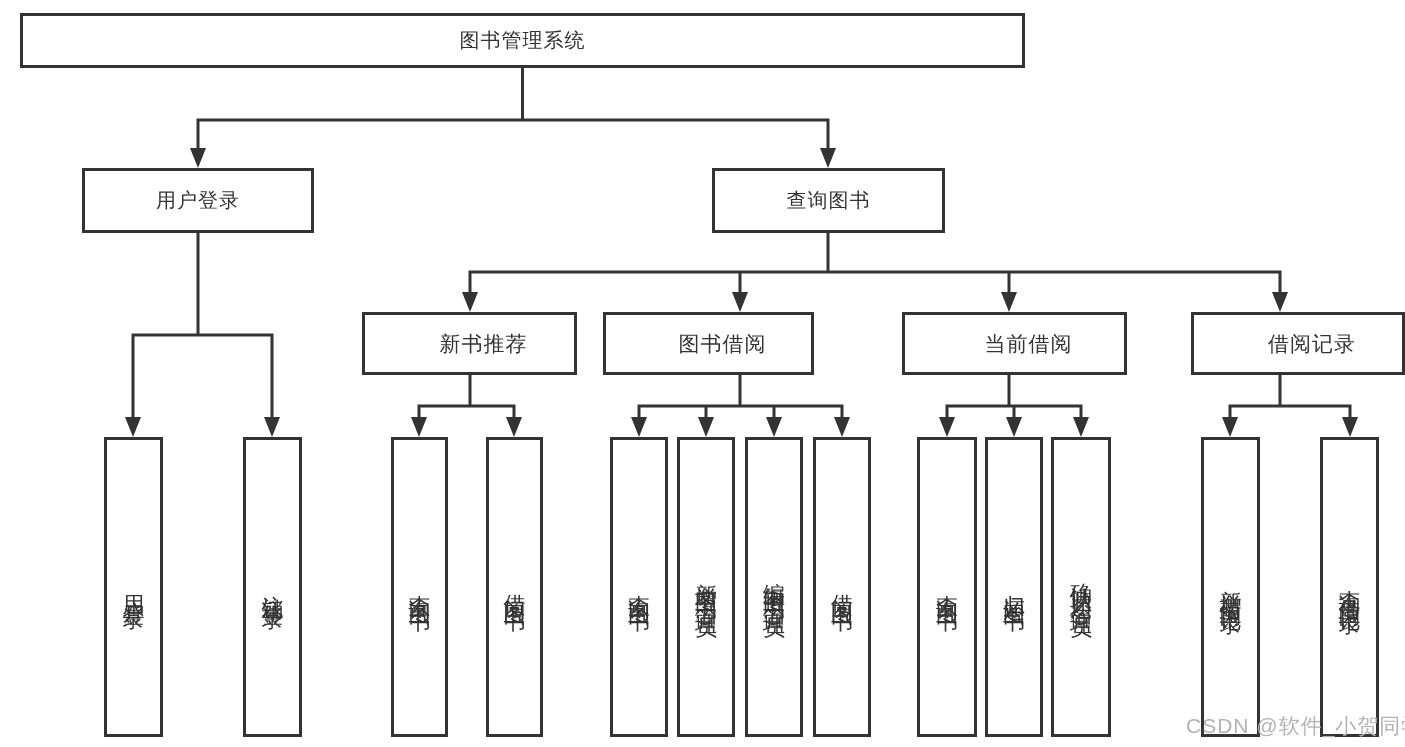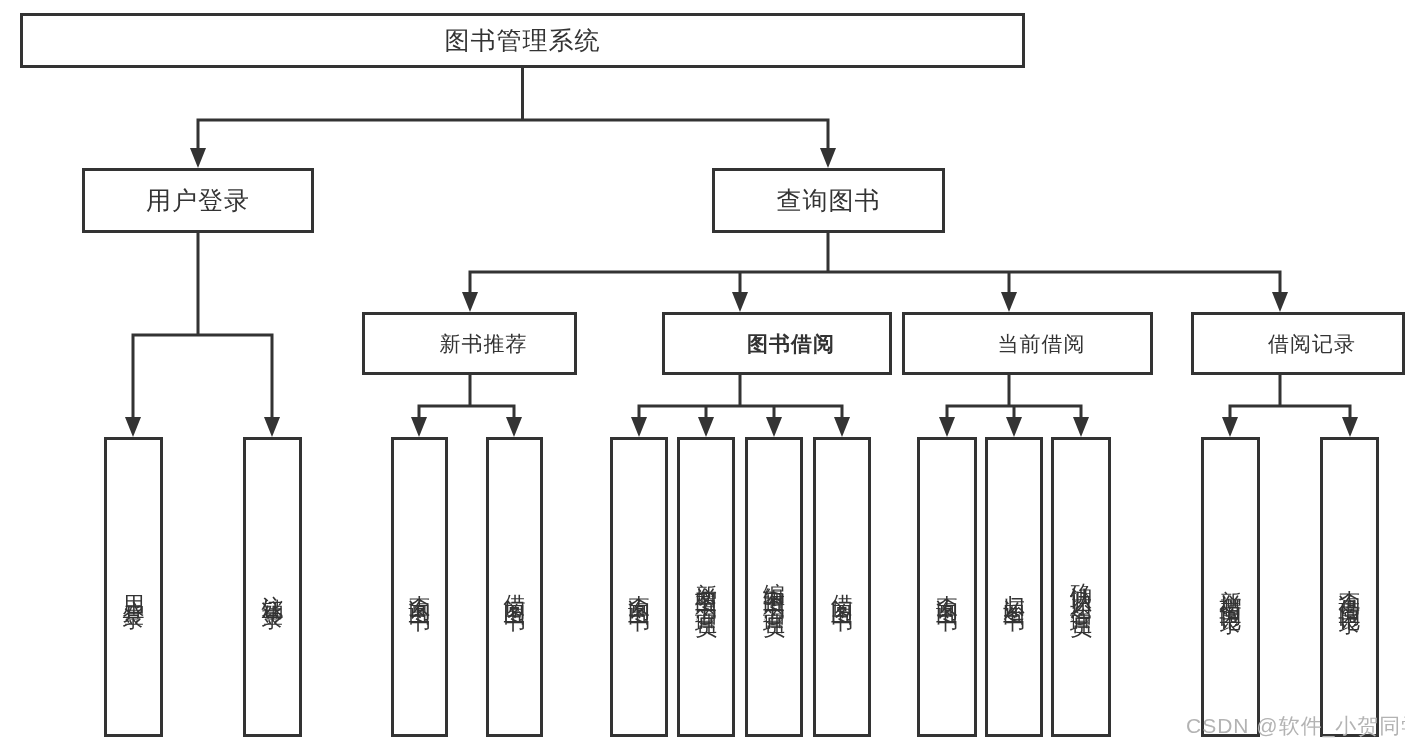--- a/index.html
+++ b/index.html
@@ -34,21 +34,21 @@
   }
   .node {
     position: absolute;
     box-sizing: border-box;
     border: 3px solid #333333;
     background: #ffffff;
     display: flex;
     align-items: center;
     justify-content: center;
     z-index: 2;
-    font-size: 25px;
+    font-size: 20px;
     letter-spacing: 1px;
     color: #333333;
   }
   .node.root {
     left: 20px;
     top: 13px;
     width: 1005px;
     height: 55px;
   }
   .node.lvl1 {
@@ -144,22 +144,22 @@
       <polygon points="1342,417 1358,417 1350,437"></polygon>
     </g>
   </svg>
 
   <div class="node root">图书管理系统</div>
 
   <div class="node lvl1" style="left:82px;width:232px;">用户登录</div>
   <div class="node lvl1" style="left:712px;width:233px;">查询图书</div>
 
   <div class="node lvl2" style="left:362px;width:215px;">新书推荐</div>
-  <div class="node lvl2" style="left:662px;width:230px;font-weight:bold;">图书借阅</div>
-  <div class="node lvl2" style="left:902px;width:251px;">当前借阅</div>
+  <div class="node lvl2" style="left:603px;width:211px;">图书借阅</div>
+  <div class="node lvl2" style="left:902px;width:225px;">当前借阅</div>
   <div class="node lvl2" style="left:1173px;width:214px;margin-left:18px;">借阅记录</div>
 
   <div class="leaf" style="left:104px;width:59px;">用户登录</div>
   <div class="leaf" style="left:243px;width:59px;">注销登录</div>
 
   <div class="leaf" style="left:391px;width:57px;">查询图书</div>
   <div class="leaf" style="left:486px;width:57px;">借阅图书</div>
 
   <div class="leaf" style="left:610px;width:58px;">查询图书</div>
   <div class="leaf" style="left:677px;width:58px;">新增图书（管理员）</div>

